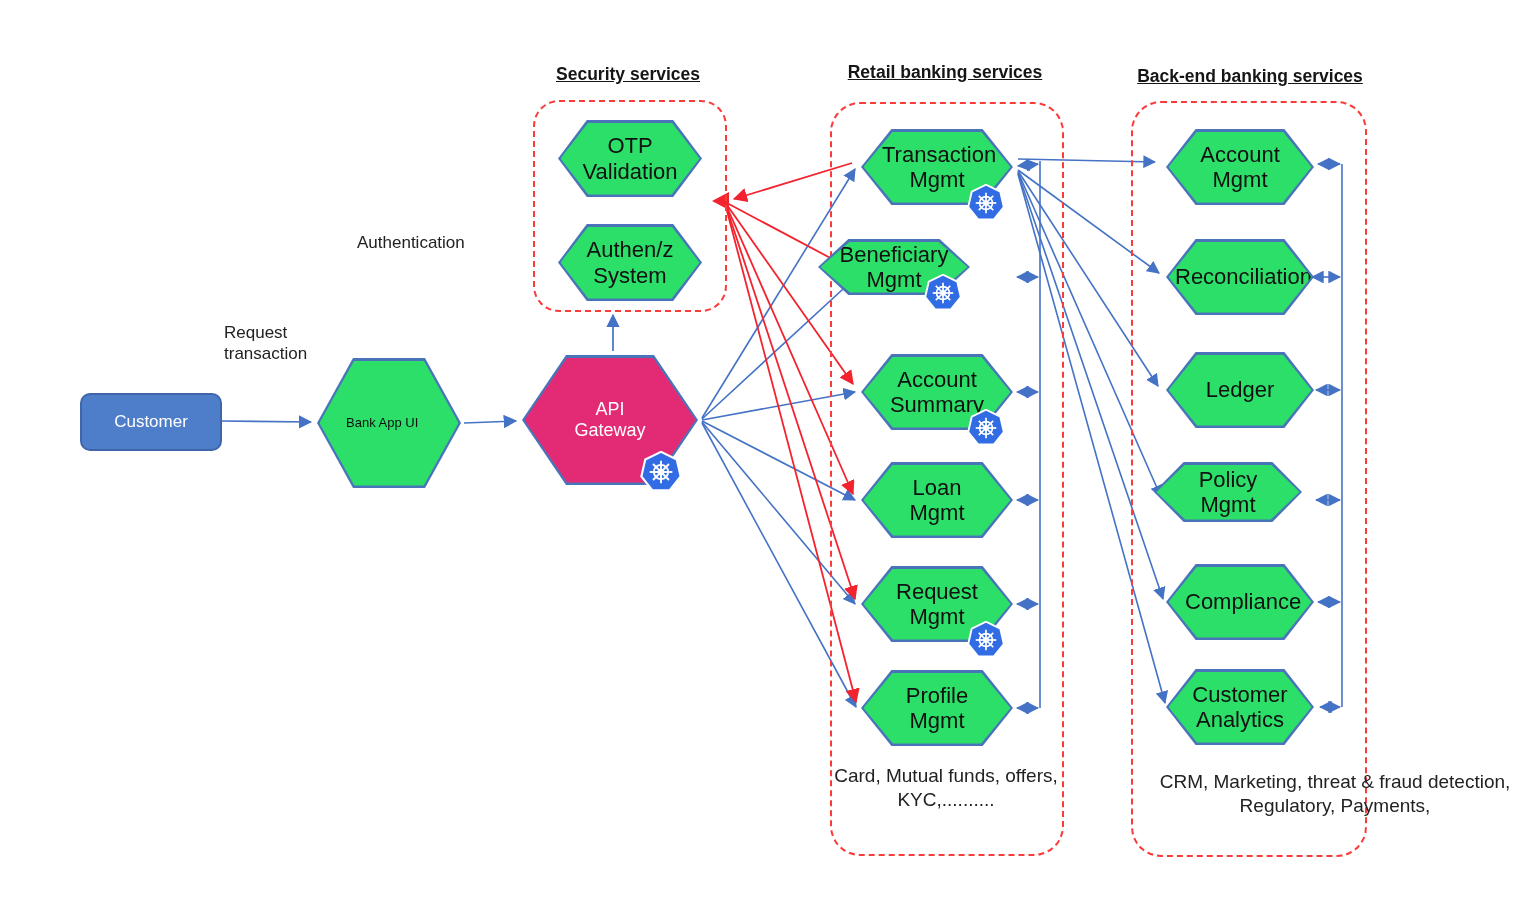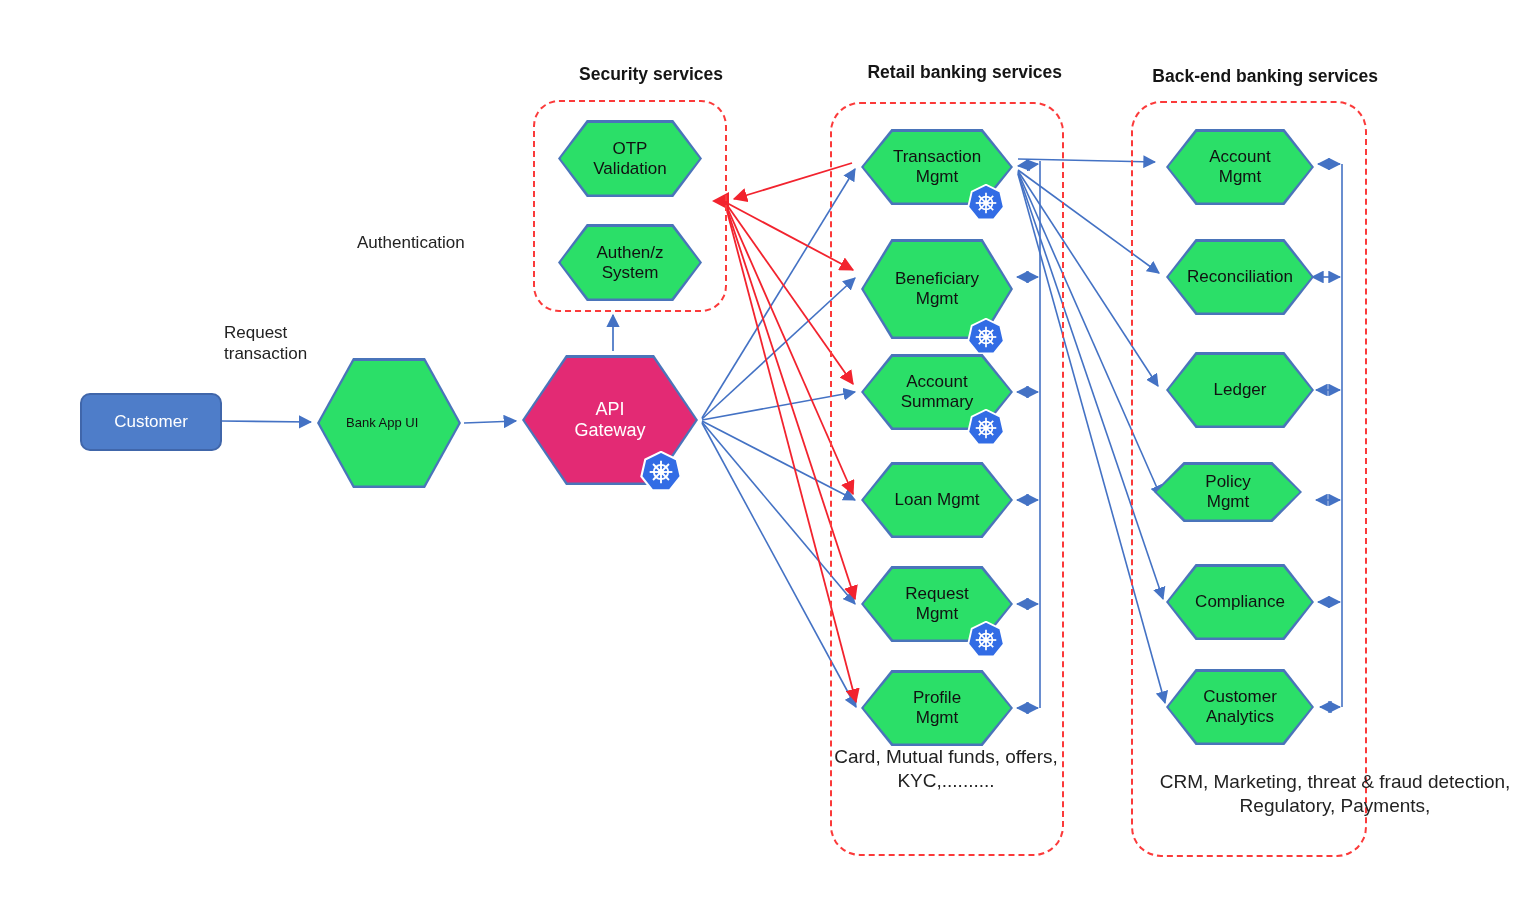--- a/index.html
+++ b/index.html
@@ -7,27 +7,27 @@
           font-family:"Liberation Sans", sans-serif;color:#1b1b1b;}
   .wires{position:absolute;left:0;top:0;}
   .node{position:absolute;}
   .hexo{position:absolute;inset:0;background:#4a74ba;
         clip-path:polygon(0% 50%,20% 0%,80% 0%,100% 50%,80% 100%,20% 100%);}
   .hexi{position:absolute;inset:2.5px;background:#2bdf68;
         clip-path:polygon(0% 50%,20% 0%,80% 0%,100% 50%,80% 100%,20% 100%);
         display:flex;align-items:center;justify-content:center;}
   .wide .hexo,.wide .hexi{clip-path:polygon(0% 50%,25% 0%,75% 0%,100% 50%,75% 100%,25% 100%);}
   .pink .hexi{background:#e32a74;}
-  .lbl{font-size:17px;line-height:1.15;text-align:center;color:#111;}
+  .lbl{font-size:22px;line-height:1.15;text-align:center;color:#111;}
   .pink .lbl{color:#ffffff;font-size:18px;}
   .lbl-left{text-align:left;}
   .customer{position:absolute;background:#4e7dc9;border:2px solid #4066aa;border-radius:10px;
             display:flex;align-items:center;justify-content:center;color:#ffffff;font-size:17px;}
   .groupbox{position:absolute;border:2px dashed #fb3a3a;border-radius:30px;}
-  .gtitle{position:absolute;font-weight:bold;font-size:17.5px;text-align:right;color:#151515;}
+  .gtitle{position:absolute;font-weight:bold;font-size:17.5px;text-align:center;color:#151515;text-decoration:underline;}
   .note{position:absolute;font-size:17px;color:#222;margin-top:6px;}
   .footer-note{position:absolute;font-size:19px;text-align:center;color:#222;line-height:1.25;}
   .badge{position:absolute;width:38px;height:38px;right:8px;bottom:-17px;}
   .badge-gw{right:16px;bottom:-8px;width:42px;height:42px;}
 </style>
 </head>
 <body>
 
 <div class="canvas">
 
@@ -171,21 +171,21 @@
   <div class="node" style="left:861px;top:129px;width:152px;height:76px">
     <div class="hexo">
         <div class="hexi">
       <span class="lbl" style="width:110px">Transaction Mgmt</span>
     </div>
       </div>
     <svg class="badge">
         <use href="#k8s-icon"></use>
       </svg>
   </div>
-  <div class="node" style="left:861px;top:239px;width:152px;height:100px">
+  <div class="node" style="left:818px;top:239px;width:152px;height:56px">
     <div class="hexo">
         <div class="hexi">
       <span class="lbl" style="width:110px">Beneficiary Mgmt</span>
     </div>
       </div>
     <svg class="badge">
         <use href="#k8s-icon"></use>
       </svg>
   </div>
   <div class="node" style="left:861px;top:354px;width:152px;height:76px">
@@ -216,21 +216,21 @@
       </svg>
   </div>
   <div class="node" style="left:861px;top:670px;width:152px;height:76px">
     <div class="hexo">
         <div class="hexi">
       <span class="lbl" style="width:90px">Profile Mgmt</span>
     </div>
       </div>
   </div>
 
-  <div class="footer-note" style="left:834px;top:745px;width:224px">Card, Mutual funds, offers, KYC,..........</div>
+  <div class="footer-note" style="left:834px;top:764px;width:224px">Card, Mutual funds, offers, KYC,..........</div>
 
   <div class="node" style="left:1166px;top:129px;width:148px;height:76px">
     <div class="hexo">
         <div class="hexi">
       <span class="lbl" style="width:100px">Account Mgmt</span>
     </div>
       </div>
   </div>
   <div class="node" style="left:1166px;top:239px;width:148px;height:76px">
     <div class="hexo">

